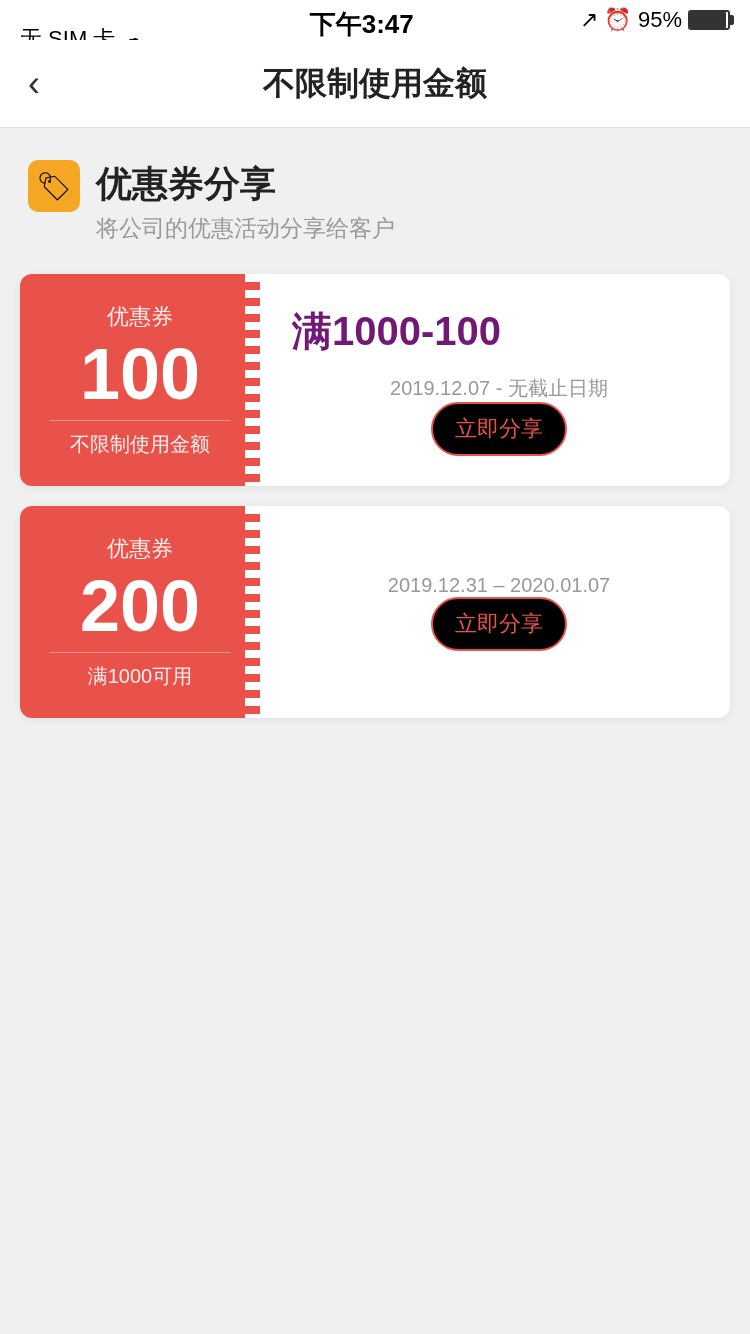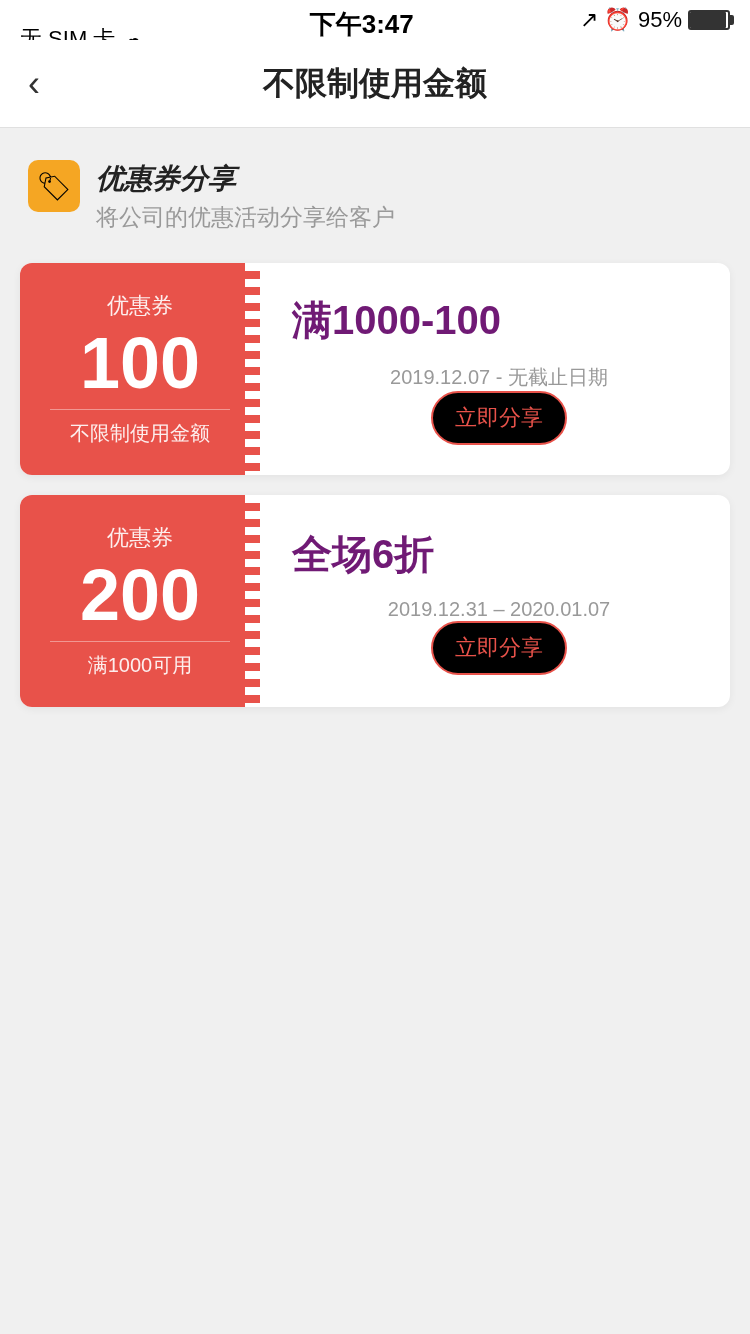--- a/index.html
+++ b/index.html
@@ -113,24 +113,23 @@
       justify-content: center;
       font-size: 28px;
       flex-shrink: 0;
     }
     .section-text-block {
       display: flex;
       flex-direction: column;
       gap: 4px;
     }
     .section-title {
-      font-size: 28px;
+      font-size: 36px;
       font-weight: 600;
       color: #222;
-      font-style: italic;
     }
     .section-subtitle {
       font-size: 23px;
       color: #999;
     }
 
     
     .coupon-list {
       background: #f0f0f0;
       padding: 0 0 40px 0;
@@ -295,21 +294,20 @@
       </div>
     </div>
     <div class="coupon-card">
       <div class="coupon-left">
         <span class="coupon-label">优惠券</span>
         <span class="coupon-amount">200</span>
         <div class="coupon-divider"></div>
         <span class="coupon-condition">满1000可用</span>
       </div>
       <div class="coupon-right">
-        <span class="coupon-name">全场6折</span>
         <div class="coupon-bottom-row">
           <span class="coupon-date">2019.12.31 – 2020.01.07</span>
           <button class="share-btn">立即分享</button>
         </div>
       </div>
     </div>
   </div>
 
 <div class="page-rest"></div>
 

